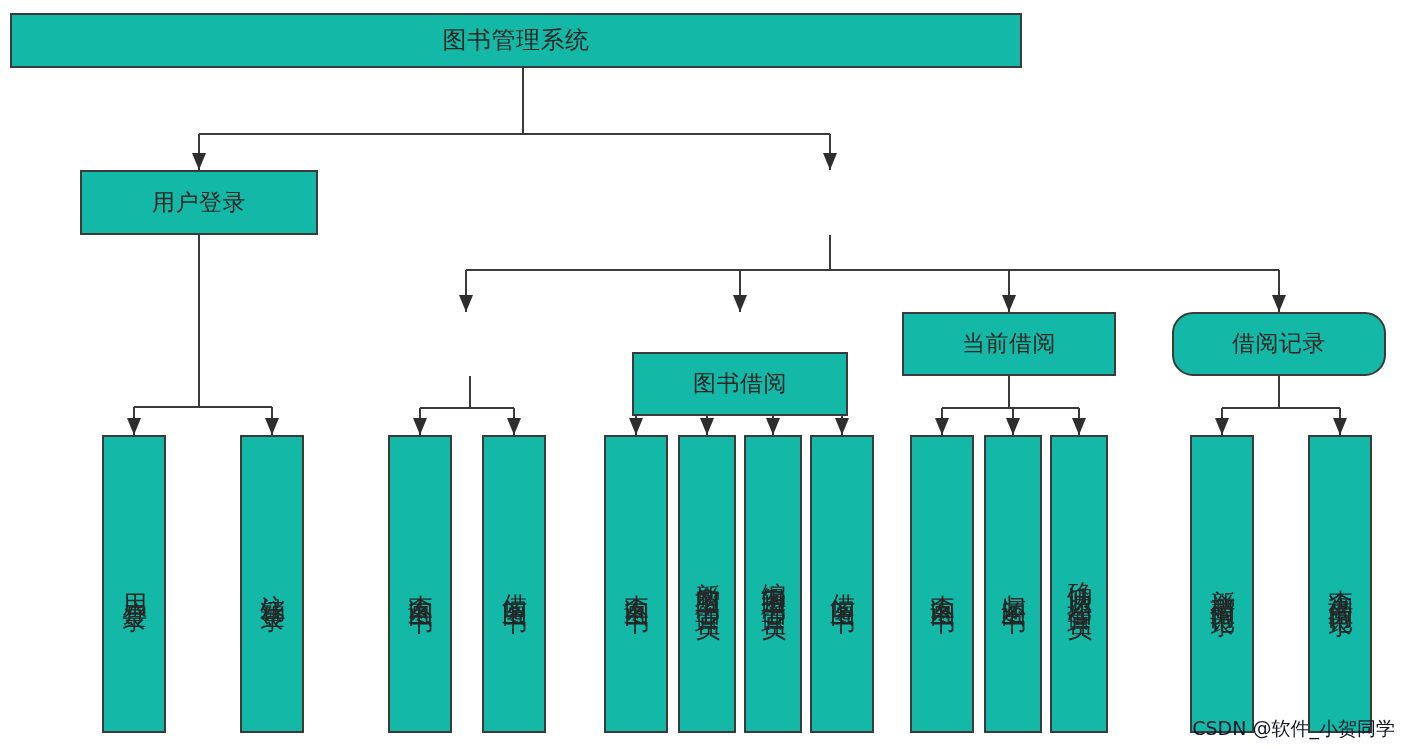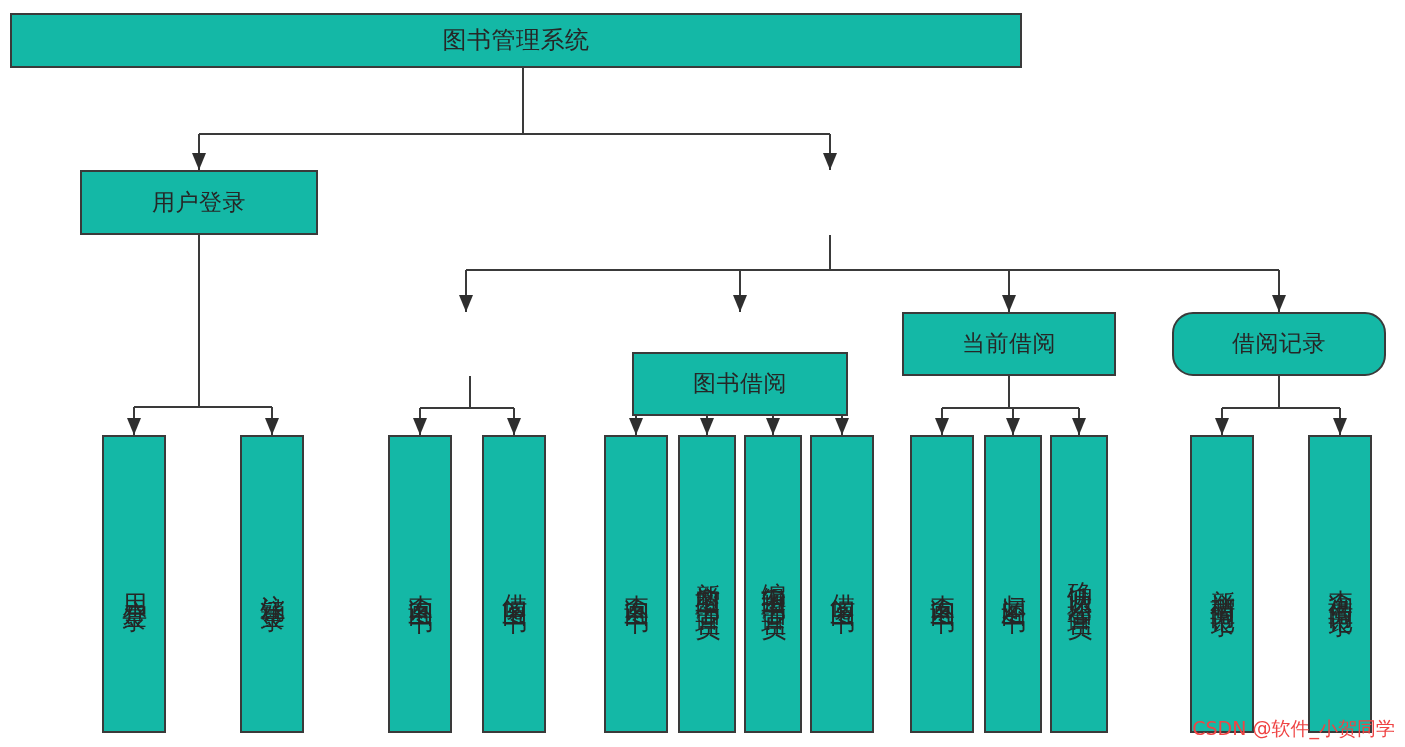--- a/index.html
+++ b/index.html
@@ -54,21 +54,21 @@
   .node-v .vtext {
     writing-mode: vertical-rl;
     text-orientation: upright;
     white-space: nowrap;
   }
   #watermark {
     position: absolute;
     right: 10px;
     bottom: 5px;
     font-size: 19px;
-    color: #ef4444;
+    color: #0f172a;
     z-index: 5;
     white-space: nowrap;
     font-family: "DejaVu Sans", "Liberation Sans", sans-serif;
   }
 </style>
 </head>
 <body>
 
 <div id="canvas">
 

